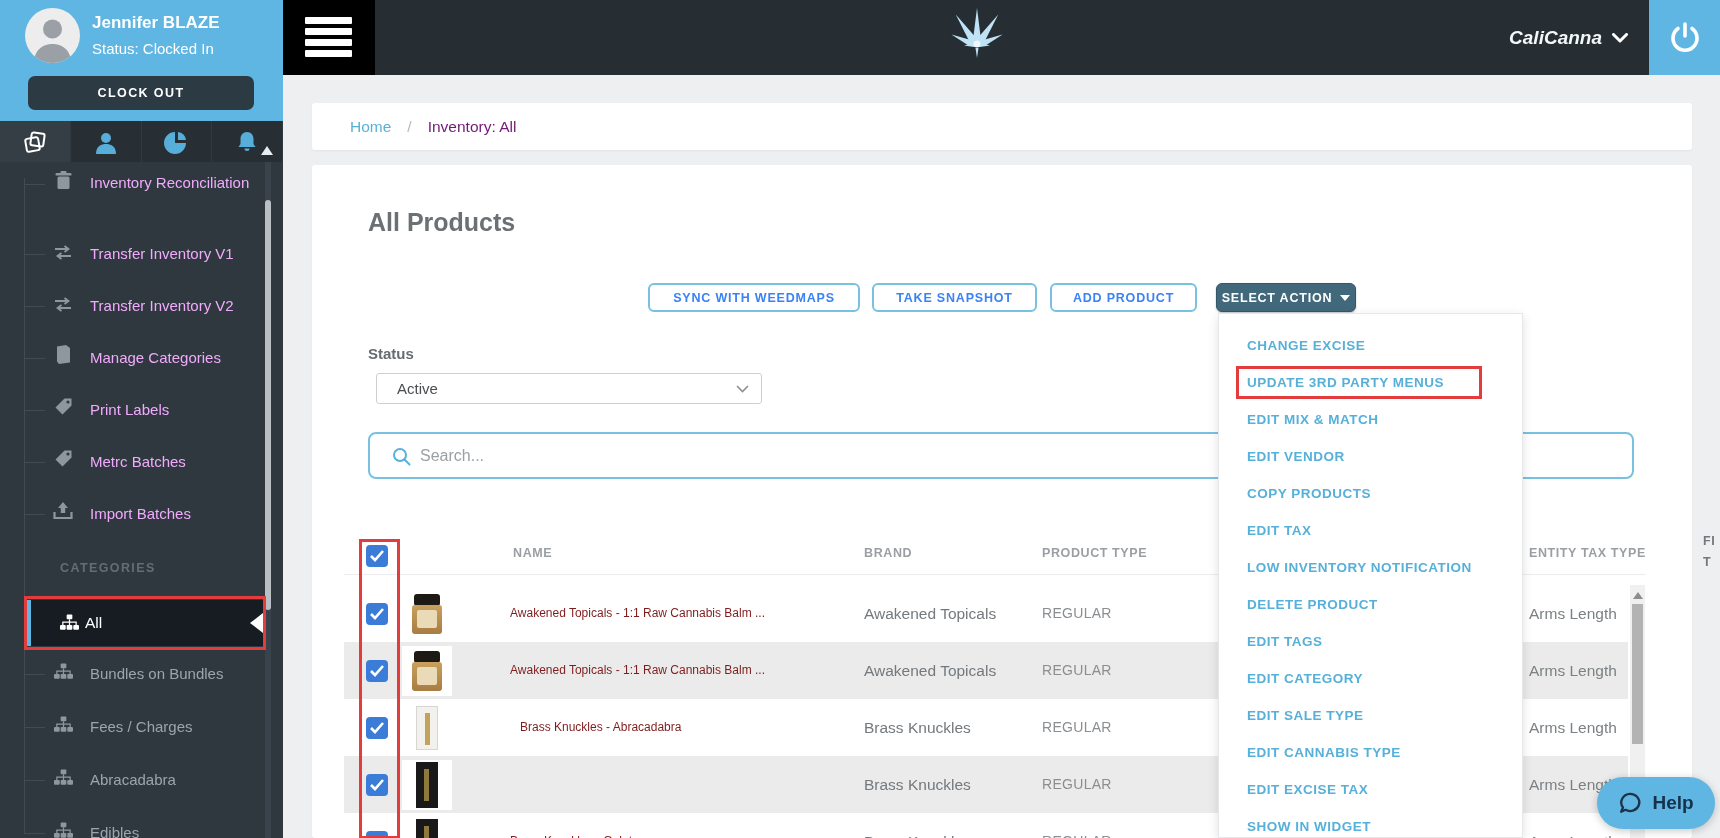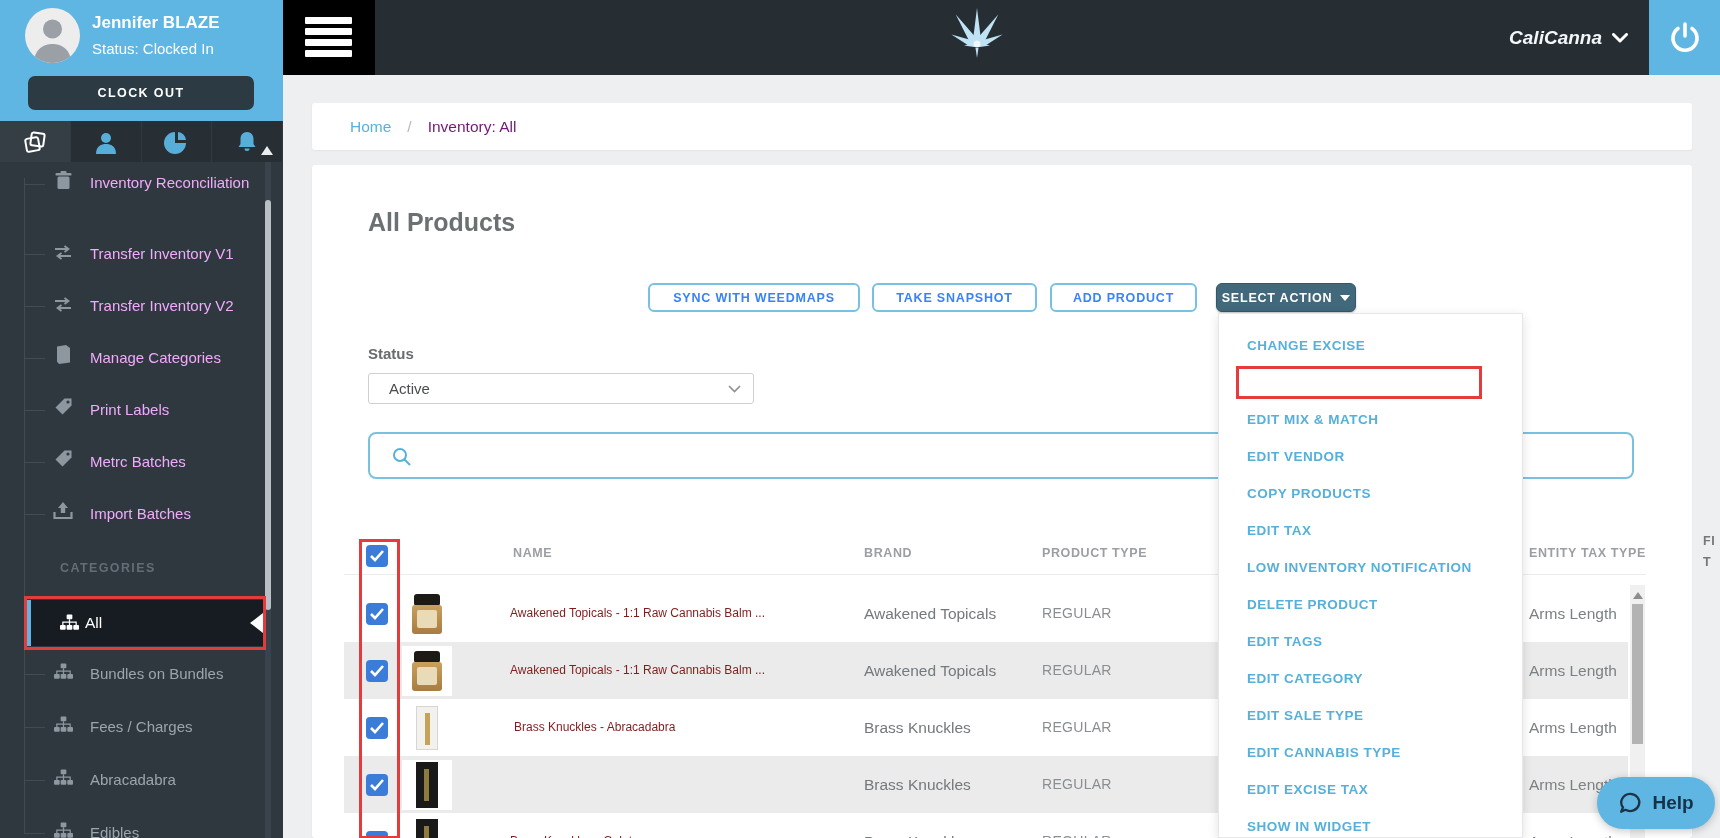--- a/index.html
+++ b/index.html
@@ -60,21 +60,21 @@
   .page-title { position:absolute; left:368px; top:208px; font-size:25px; font-weight:600; color:#6b7073; z-index:2; }
 
   .btn-outline { position:absolute; top:283px; height:29px; background:#fff; border:2px solid #79c1e1; border-radius:6px;
                  color:#3b82f6; font-family:inherit; font-size:12.5px; font-weight:bold; letter-spacing:.8px; cursor:pointer; z-index:2; }
   .btn-dark { position:absolute; top:283px; height:29px; background:#41697b; border:1px solid #34576a; border-radius:6px;
               color:#fff; font-family:inherit; font-size:12.5px; font-weight:bold; letter-spacing:.8px; cursor:pointer; z-index:4;
               display:flex; align-items:center; justify-content:center; gap:8px; box-shadow:0 1px 2px rgba(0,0,0,.25); }
   .caret-down { width:0; height:0; border-left:5px solid transparent; border-right:5px solid transparent; border-top:6px solid #fff; }
 
   .status-label { position:absolute; left:368px; top:345px; font-size:15px; font-weight:bold; color:#686c6f; z-index:2; }
-  .status-select { position:absolute; left:368px; top:373px; width:386px; height:31px; background:#fff; border:1px solid #cfcfcf; border-radius:3px;
+  .status-select { position:absolute; left:376px; top:373px; width:386px; height:31px; background:#fff; border:1px solid #cfcfcf; border-radius:3px;
                    font-size:15px; color:#4a4e51; line-height:29px; padding-left:20px; cursor:pointer; z-index:2; }
   .status-select svg { position:absolute; right:12px; top:11px; }
 
   .search-box { position:absolute; left:368px; top:432px; width:1266px; height:47px; background:#fff; border:2px solid #79c1e1; border-radius:8px; z-index:2; }
   .search-box svg { position:absolute; left:22px; top:13px; }
   .search-input { position:absolute; left:50px; top:2px; width:1100px; height:39px; border:none; outline:none; font-family:inherit; font-size:16px; color:#4a4e51; }
   .search-input::placeholder { color:#9aa0a4; }
 
   
   .thead-cb, .row-cb { position:absolute; width:22px; height:22px; background:#3b7cd8; border-radius:4px; display:flex; align-items:center; justify-content:center; cursor:pointer; z-index:2; }
@@ -351,20 +351,21 @@
     <svg width="13" height="8" viewBox="0 0 13 8">
       <path d="M1 1 L6.5 6.5 L12 1" stroke="#8b9094" stroke-width="1.6" fill="none"></path>
     </svg>
   </div>
 
   <div class="search-box">
     <svg width="19" height="19" viewBox="0 0 19 19">
       <circle cx="8" cy="8" r="6" fill="none" stroke="#58b1da" stroke-width="2"></circle>
       <path d="M12.5 12.5 L17.5 17.5" stroke="#58b1da" stroke-width="2" stroke-linecap="round"></path>
     </svg>
+    <input class="search-input" type="text" placeholder="Search..." style="">
   </div>
 
   <div class="thead-cb" style="left:366px;top:545px">
     <svg width="14" height="12" viewBox="0 0 14 12">
         <path d="M1 6 L5 10 L13 1" stroke="#fff" stroke-width="2.6" fill="none"></path>
       </svg>
   </div>
   <div class="th" style="left:513px">NAME</div>
   <div class="th" style="left:864px">BRAND</div>
   <div class="th" style="left:1042px">PRODUCT TYPE</div>
@@ -417,21 +418,21 @@
     <span class="row-cb" style="left:22px;top:18px">
         <svg width="14" height="12" viewBox="0 0 14 12">
           <path d="M1 6 L5 10 L13 1" stroke="#fff" stroke-width="2.6" fill="none"></path>
         </svg>
       </span>
     <span class="thumbwrap">
         <span class="box-light">
           <i></i>
         </span>
       </span>
-    <span class="cell name" style="left:170px">Brass Knuckles - Abracadabra</span>
+    <span class="cell name" style="left:176px">Brass Knuckles - Abracadabra</span>
     <span class="cell brand" style="left:520px">Brass Knuckles</span>
     <span class="cell ptype" style="left:698px">REGULAR</span>
     <span class="cell etax" style="left:1185px">Arms Length</span>
   </div>
 
   <div class="trow alt" style="top:756px">
     <span class="row-cb" style="left:22px;top:18px">
         <svg width="14" height="12" viewBox="0 0 14 12">
           <path d="M1 6 L5 10 L13 1" stroke="#fff" stroke-width="2.6" fill="none"></path>
         </svg>
@@ -462,20 +463,21 @@
     <span class="cell ptype" style="left:698px">REGULAR</span>
     <span class="cell etax" style="left:1185px">Arms Length</span>
   </div>
 
   <div class="tv-scroll-track"></div>
   <div class="tv-scroll-arrow"></div>
   <div class="tv-scroll-thumb"></div>
 
   <div class="action-menu">
     <div class="mi" style="top:16px">CHANGE EXCISE</div>
+    <div class="mi" style="top:53px">UPDATE 3RD PARTY MENUS</div>
     <div class="mi" style="top:90px">EDIT MIX &amp; MATCH</div>
     <div class="mi" style="top:127px">EDIT VENDOR</div>
     <div class="mi" style="top:164px">COPY PRODUCTS</div>
     <div class="mi" style="top:201px">EDIT TAX</div>
     <div class="mi" style="top:238px">LOW INVENTORY NOTIFICATION</div>
     <div class="mi" style="top:275px">DELETE PRODUCT</div>
     <div class="mi" style="top:312px">EDIT TAGS</div>
     <div class="mi" style="top:349px">EDIT CATEGORY</div>
     <div class="mi" style="top:386px">EDIT SALE TYPE</div>
     <div class="mi" style="top:423px">EDIT CANNABIS TYPE</div>

